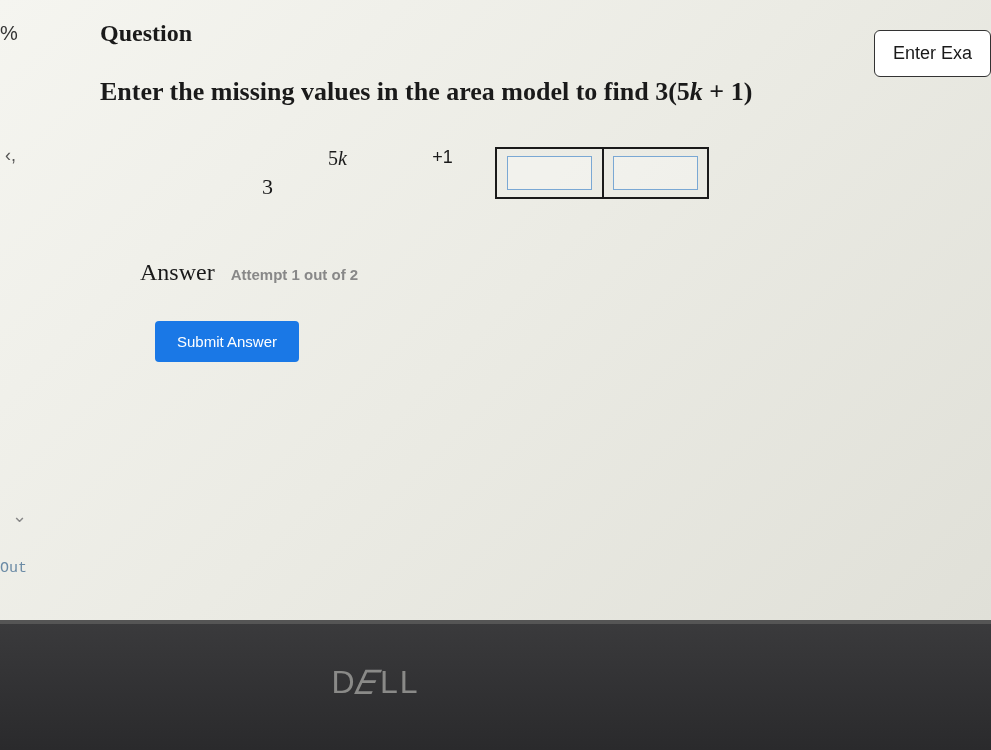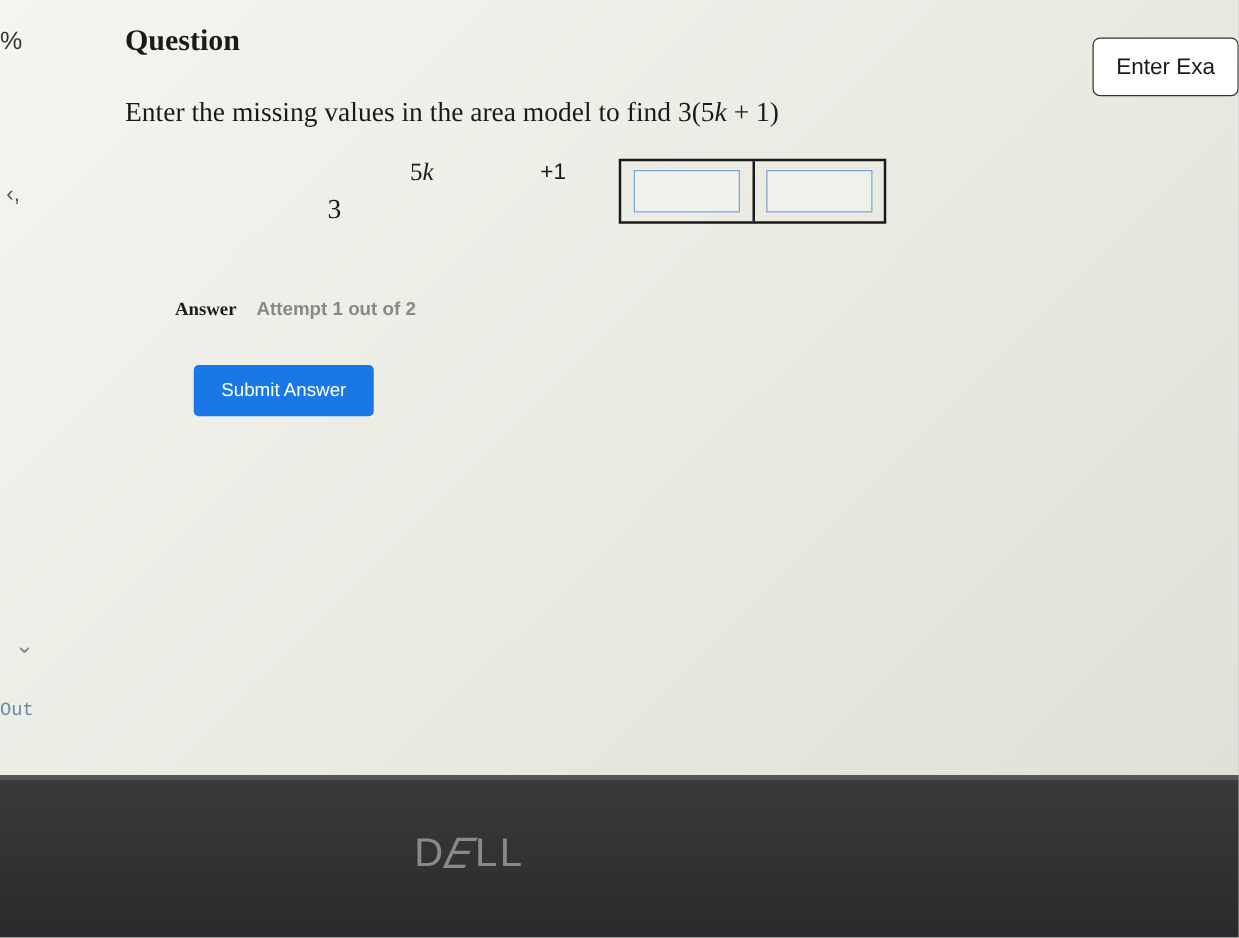--- a/index.html
+++ b/index.html
@@ -84,24 +84,25 @@
       color: #1a1a1a;
       font-family: Arial, sans-serif;
       cursor: pointer;
       position: absolute;
       right: 0;
       top: 30px;
       white-space: nowrap;
       overflow: hidden;
     }
     .prompt-text {
-      font-size: 22px;
-      color: #1a1a1a;
-      margin-bottom: 24px;
+      font-size: 26px;
+      color: #1a1a1a;
+      margin-bottom: 40px;
       font-family: Georgia, serif;
+      font-weight: bold;
     }
     .math-expr {
       font-family: 'Cambria Math', Georgia, serif;
     }
     .math-var {
       font-style: italic;
     }
     .area-model {
       display: flex;
       align-items: center;
@@ -155,22 +156,22 @@
       background: rgba(255,255,255,0.3);
       font-size: 16px;
       text-align: center;
       outline: none;
     }
     .answer-row {
       margin-left: 40px;
       margin-bottom: 35px;
     }
     .answer-label {
-      font-weight: bold;
-      font-size: 15px;
+      font-weight: normal;
+      font-size: 24px;
       color: #1a1a1a;
       margin-right: 12px;
     }
     .attempt-text {
       font-size: 15px;
       color: #888;
       font-family: Arial, sans-serif;
       font-weight: bold;
     }
     .according-row {

